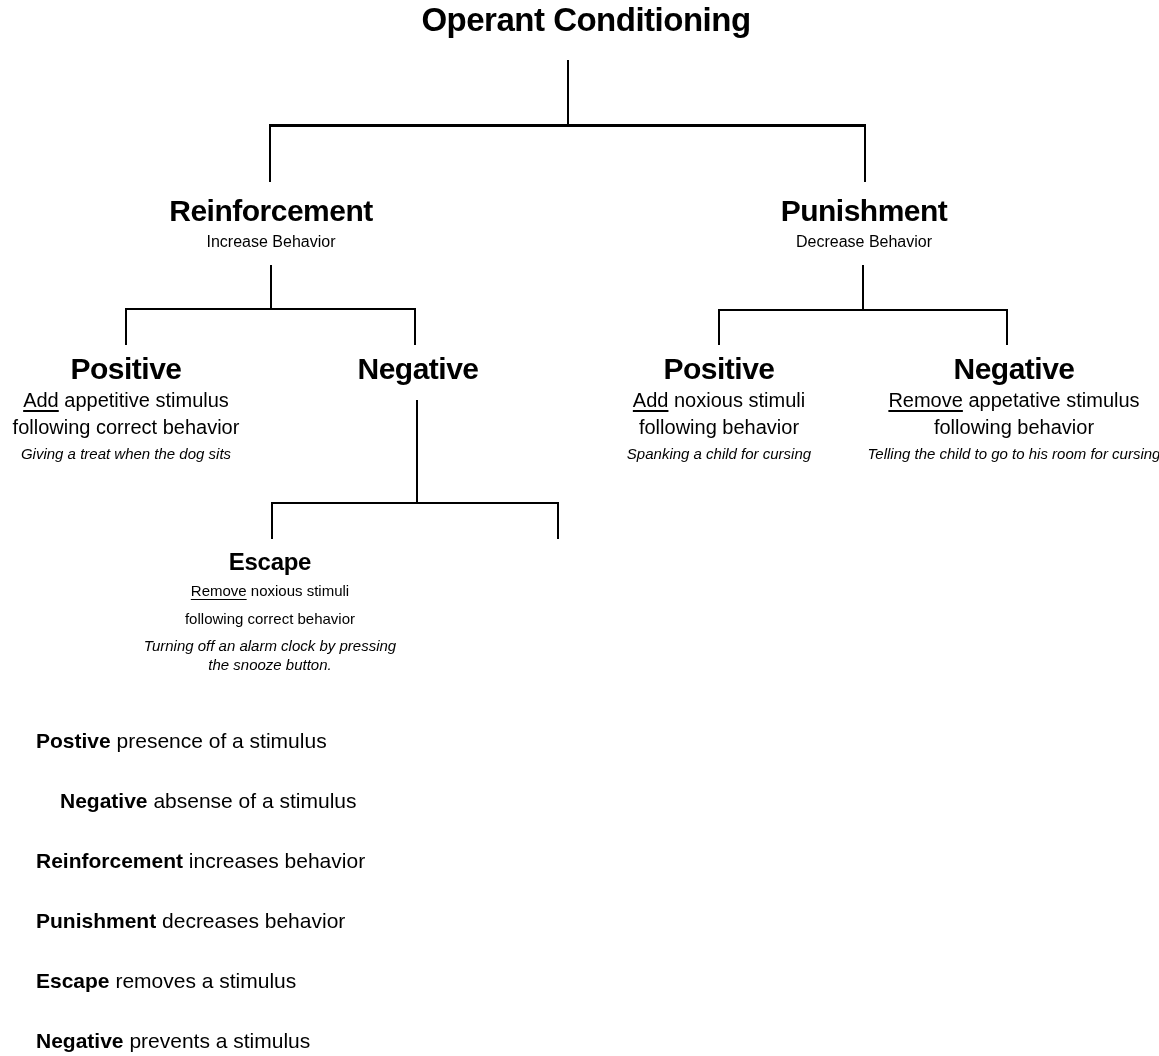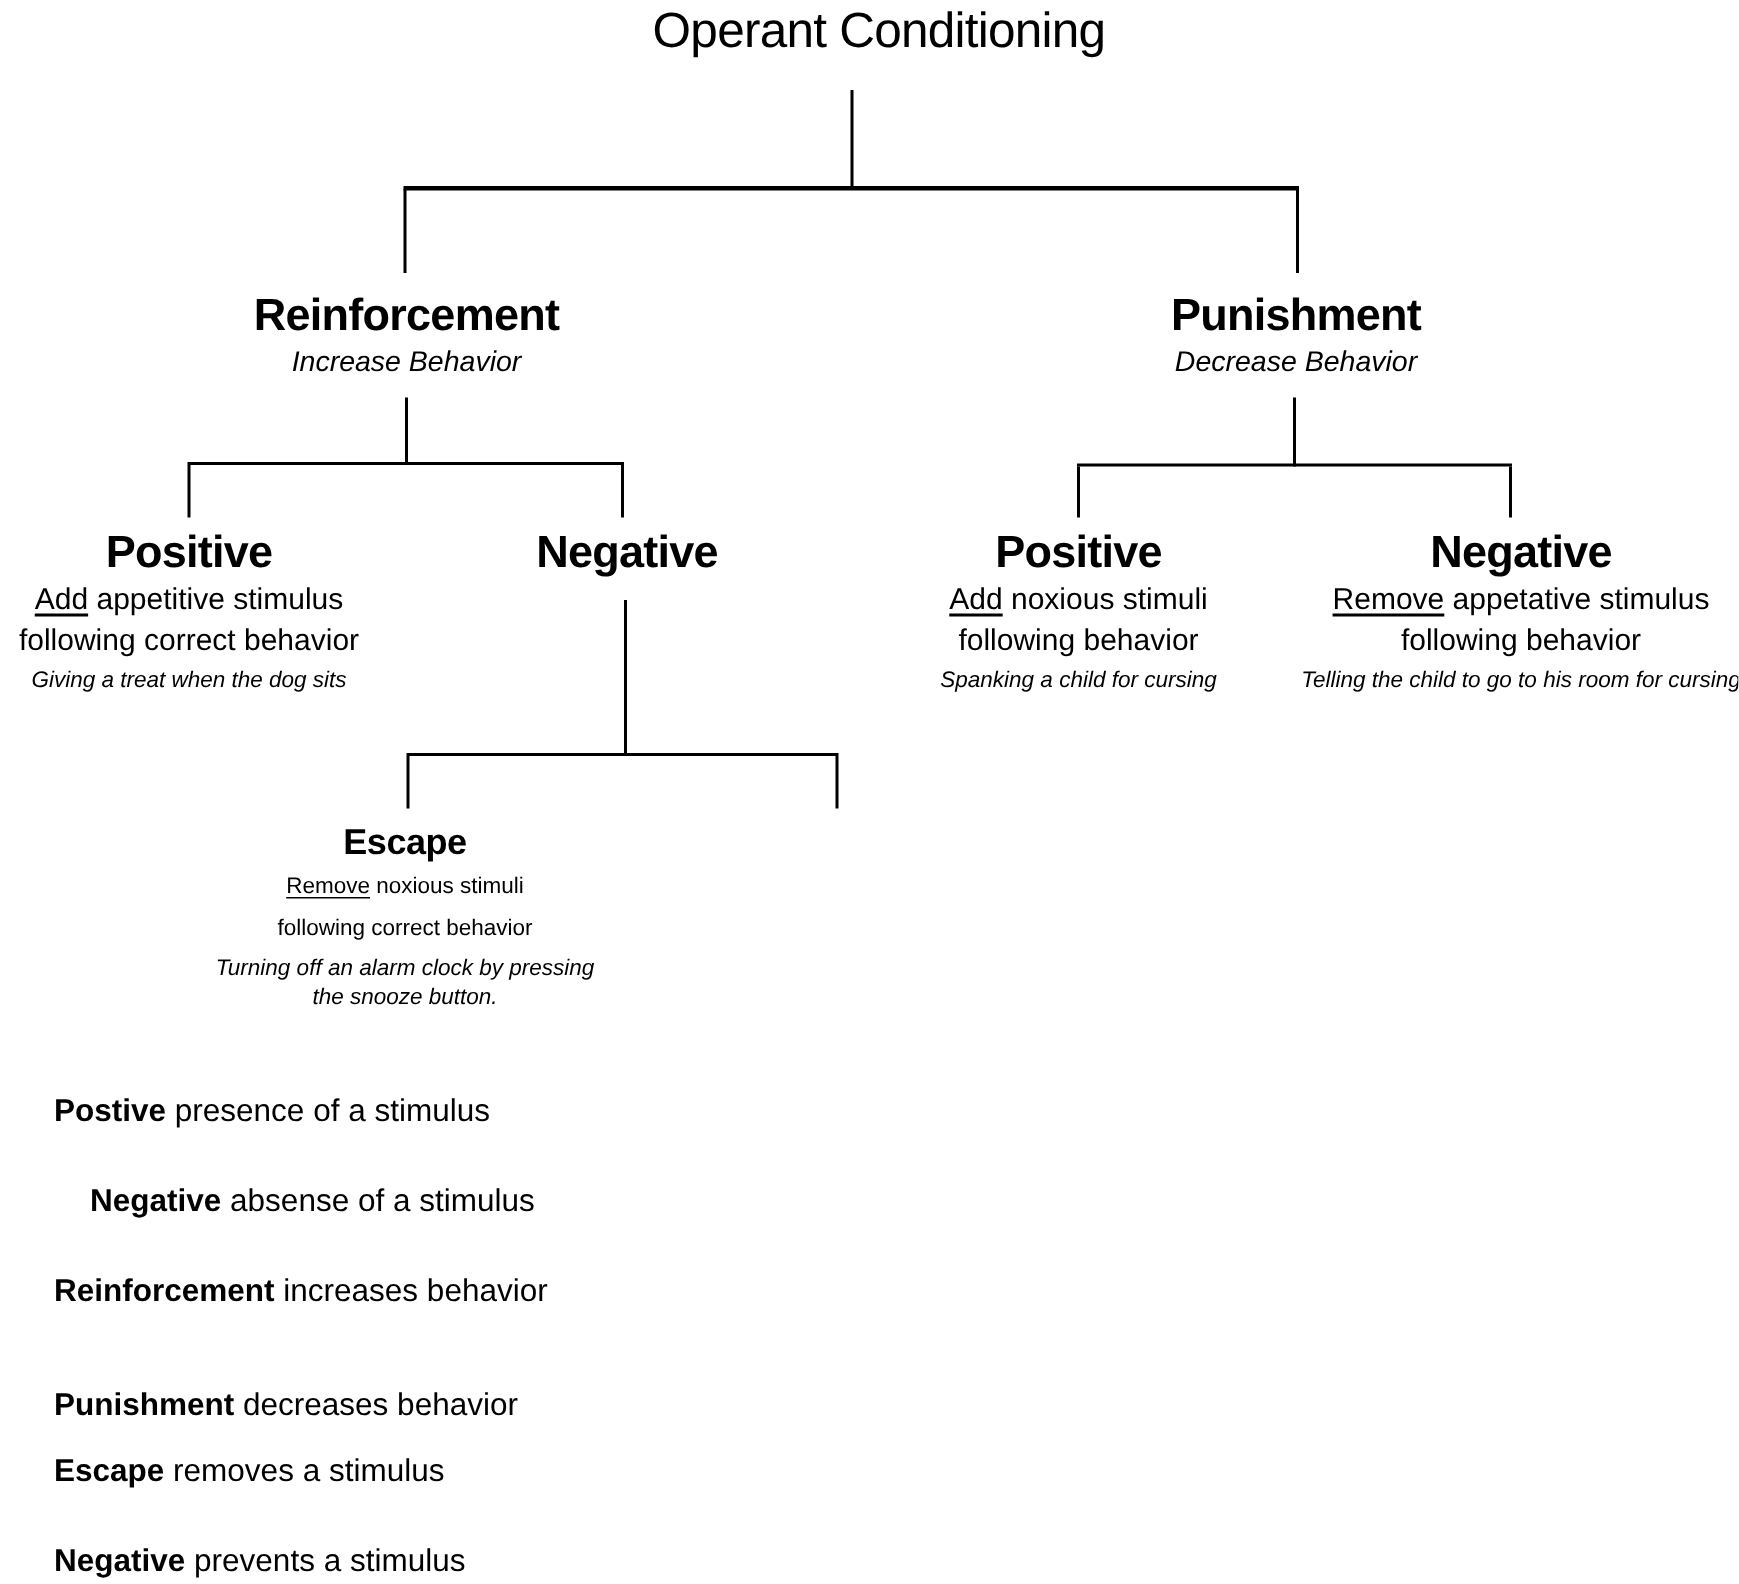--- a/index.html
+++ b/index.html
@@ -13,27 +13,27 @@
     overflow: hidden;
   }
   .line { position: absolute; background: #000000; }
   .node { position: absolute; text-align: center; }
   .node p { margin: 0; white-space: pre-wrap; }
 
   .title {
     position: absolute;
     text-align: center;
     font-size: 33px;
-    font-weight: 400;
+    font-weight: 700;
     line-height: 40px;
     letter-spacing: -0.5px;
   }
   .head-lg { font-size: 30px; font-weight: 700; line-height: 36px; margin: 0; letter-spacing: -0.5px; }
   .head-md { font-size: 24px; font-weight: 700; line-height: 30px; margin: 0; letter-spacing: -0.3px; }
-  .sub     { font-size: 19px; line-height: 26px; margin: 4px 0 0 0; font-style: italic; }
+  .sub     { font-size: 16px; line-height: 26px; margin: 4px 0 0 0; }
   .body    { font-size: 20px; line-height: 27px; }
   .body-sm { font-size: 15px; line-height: 28px; }
   .example { font-size: 15px; line-height: 19px; font-style: italic; font-weight: 500; margin-top: 3px !important; }
   .underline { text-decoration: underline; text-underline-offset: 3px; }
 
   .legend { position: absolute; left: 36px; top: 0; width: 600px; }
   .legend-row {
     position: absolute;
     left: 0;
     font-size: 21px;
@@ -110,18 +110,18 @@
     <p class="body-sm">following correct behavior</p>
     <p class="example">Turning off an alarm clock by pressing</p>
     <p class="example" style="margin-top:0 !important;">the snooze button.</p>
   </div>
 
 
   <div class="legend">
     <div class="legend-row" style="top:728px;"><span class="term">Postive</span><span> presence of a stimulus</span></div>
     <div class="legend-row" style="top:788px;margin-left:24px;"><span class="term">Negative</span><span> absense of a stimulus</span></div>
     <div class="legend-row" style="top:848px;"><span class="term">Reinforcement</span><span> increases behavior</span></div>
-    <div class="legend-row" style="top:908px;margin-top:16px;"><span class="term">Punishment</span><span> decreases behavior</span></div>
+    <div class="legend-row" style="top:908px;"><span class="term">Punishment</span><span> decreases behavior</span></div>
     <div class="legend-row" style="top:968px;"><span class="term">Escape</span><span> removes a stimulus</span></div>
     <div class="legend-row" style="top:1028px;"><span class="term">Negative</span><span> prevents a stimulus</span></div>
   </div>
 
 </div>
 
 </body></html>

